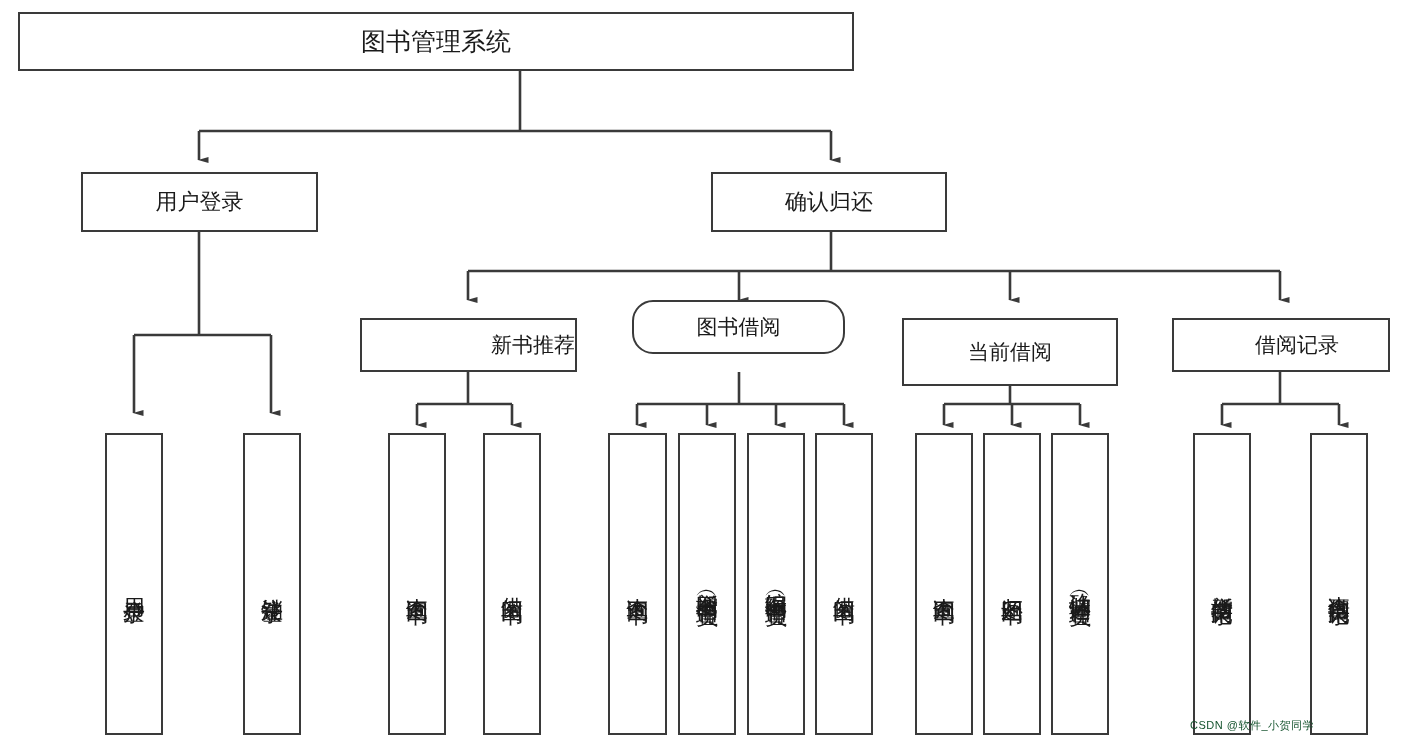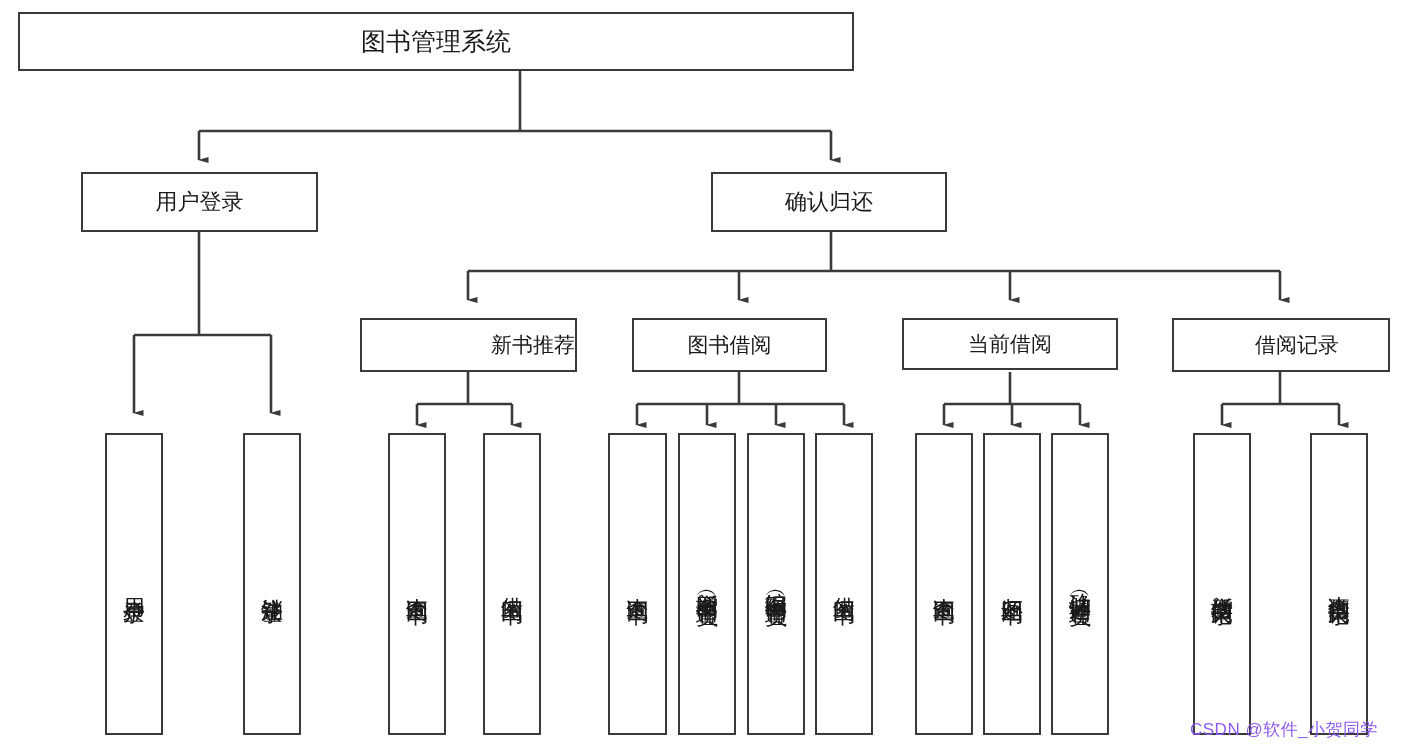--- a/index.html
+++ b/index.html
@@ -57,22 +57,22 @@
   .node.leaf .lbl {
     writing-mode: vertical-rl;
     text-orientation: upright;
     font-size: 22px;
     letter-spacing: 2px;
     line-height: 1;
     white-space: nowrap;
   }
   .watermark {
     position: absolute;
-    color: #8b5cf6;
-    font-size: 17px;
+    color: #14532d;
+    font-size: 11px;
     letter-spacing: 0.5px;
     white-space: nowrap;
   }
 </style>
 </head>
 <body>
 
 <div id="canvas">
 
   <svg class="edges" viewBox="0 0 1405 747">
@@ -132,24 +132,24 @@
   <div class="node level2" style="left:81px; top:172px; width:237px; height:60px;">
     <span class="lbl">用户登录</span>
   </div>
   <div class="node level2" style="left:711px; top:172px; width:236px; height:60px;">
     <span class="lbl">确认归还</span>
   </div>
 
   <div class="node level3" style="left:360px; top:318px; width:217px; height:54px;justify-content:flex-end;">
     <span class="lbl">新书推荐</span>
   </div>
-  <div class="node level3" style="left:632px; top:318px; width:195px; height:54px;">
+  <div class="node level3" style="left:632px; top:300px; width:213px; height:54px;border-radius:21px;">
     <span class="lbl">图书借阅</span>
   </div>
-  <div class="node level3" style="left:902px; top:318px; width:216px; height:52px;">
+  <div class="node level3" style="left:902px; top:318px; width:216px; height:68px;">
     <span class="lbl">当前借阅</span>
   </div>
   <div class="node level3" style="left:1172px; top:318px; width:218px; height:54px;padding-left:32px;">
     <span class="lbl">借阅记录</span>
   </div>
 
   <div class="node leaf" style="left:105px; top:433px; width:58px; height:302px;">
     <span class="lbl">用户登录</span>
   </div>
   <div class="node leaf" style="left:243px; top:433px; width:58px; height:302px;">

